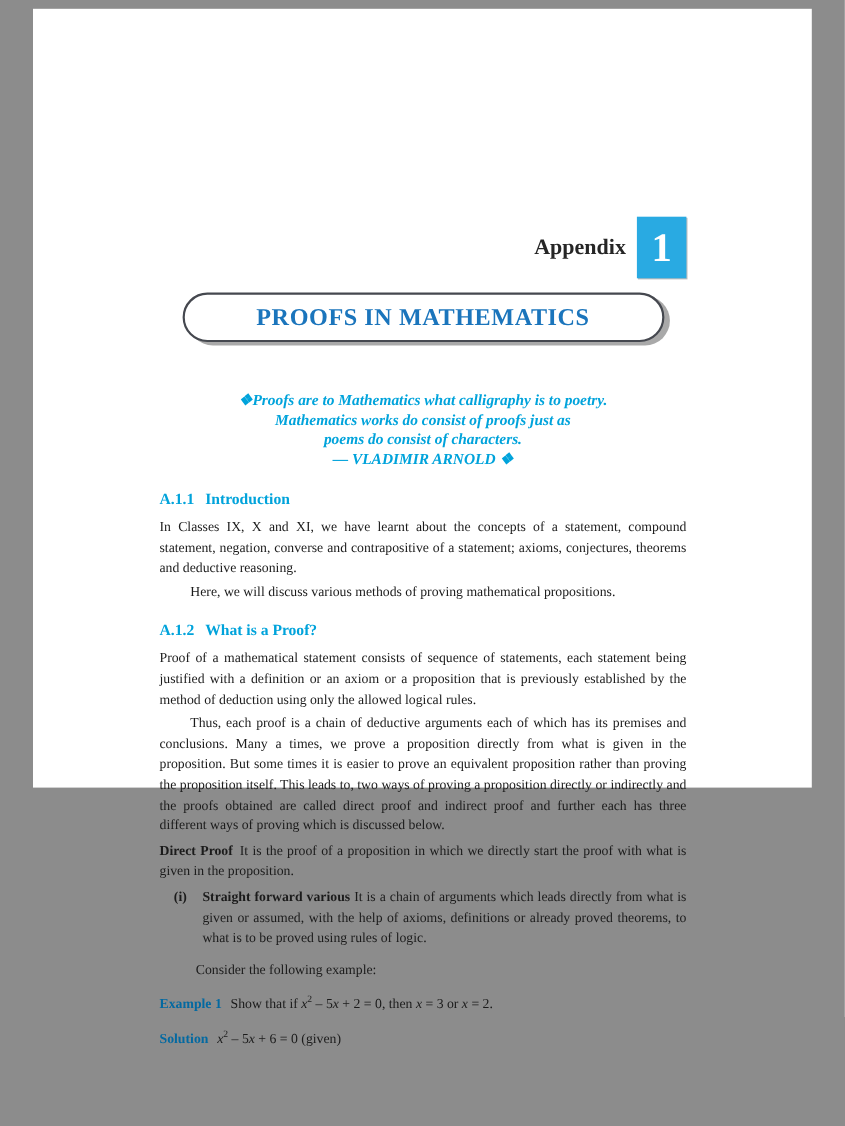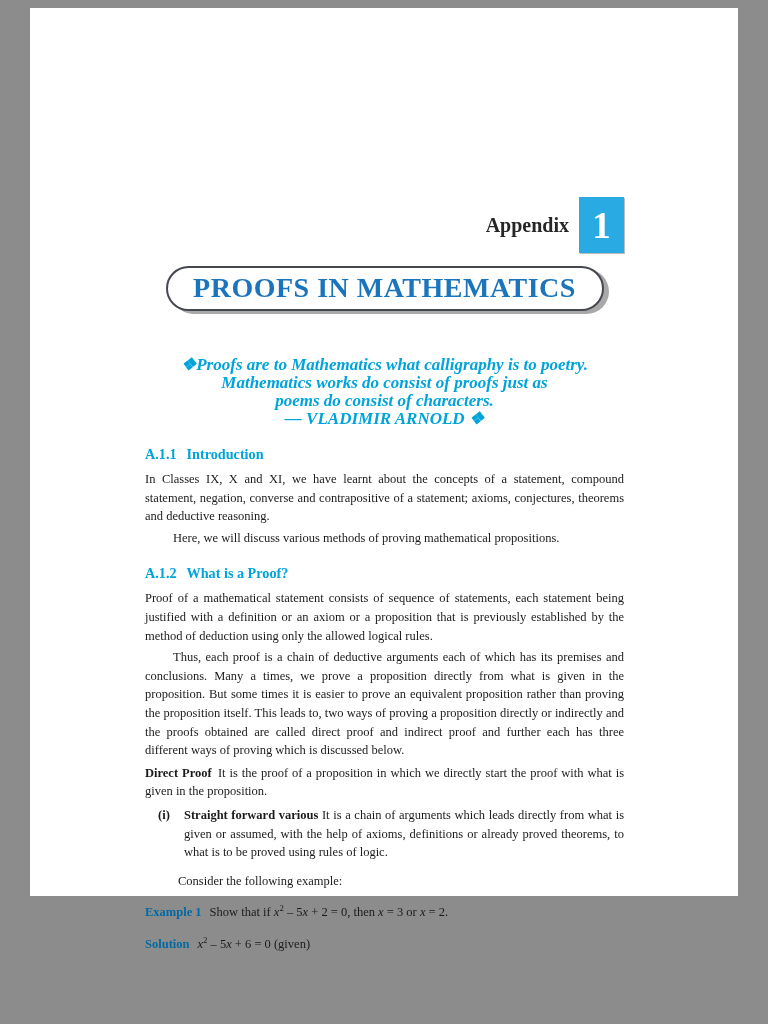--- a/index.html
+++ b/index.html
@@ -3,21 +3,21 @@
 <meta charset="utf-8">
 <style>
   * { margin:0; padding:0; box-sizing:border-box; }
   html, body { margin:0; padding:0; }
   body {
     width:768px; height:1024px; overflow:hidden;
     background:#8c8c8c;
     font-family:"Liberation Serif", serif;
   }
   .page {
-    width:708px; height:888px;
+    width:708px; height:708px;
     margin:8px auto 0;
     background:#ffffff;
   }
   .content {
     padding:189px 114px 40px 115px;
     color:#1b1b1b;
     font-size:12.5px;
     line-height:18.6px;
   }
 
@@ -41,31 +41,31 @@
   .title-capsule {
     width:438px; height:45px;
     margin:13px auto 0;
     background:#ffffff;
     border:2.5px solid #45484f;
     border-radius:23px;
     display:flex; align-items:center; justify-content:center;
     box-shadow:5px 3px 0 #a9a9a9;
   }
   .chapter-title {
-    color:#1b75bc; font-weight:bold; font-size:28px; letter-spacing:0.5px;
+    color:#1b75bc; font-weight:bold; font-size:22px; letter-spacing:0.5px;
     white-space:nowrap;
   }
 
   
   .quote {
     margin-top:45px;
     text-align:center;
     color:#00a3db;
     font-weight:bold; font-style:italic;
-    font-size:17px; line-height:18px;
+    font-size:14px; line-height:18px;
   }
 
   
   .sec-head {
     margin-top:17px;
     color:#00a3db;
     font-size:14.2px; font-weight:bold; line-height:19px;
   }
   .sec-head .sec-title { margin-left:10px; }
 

